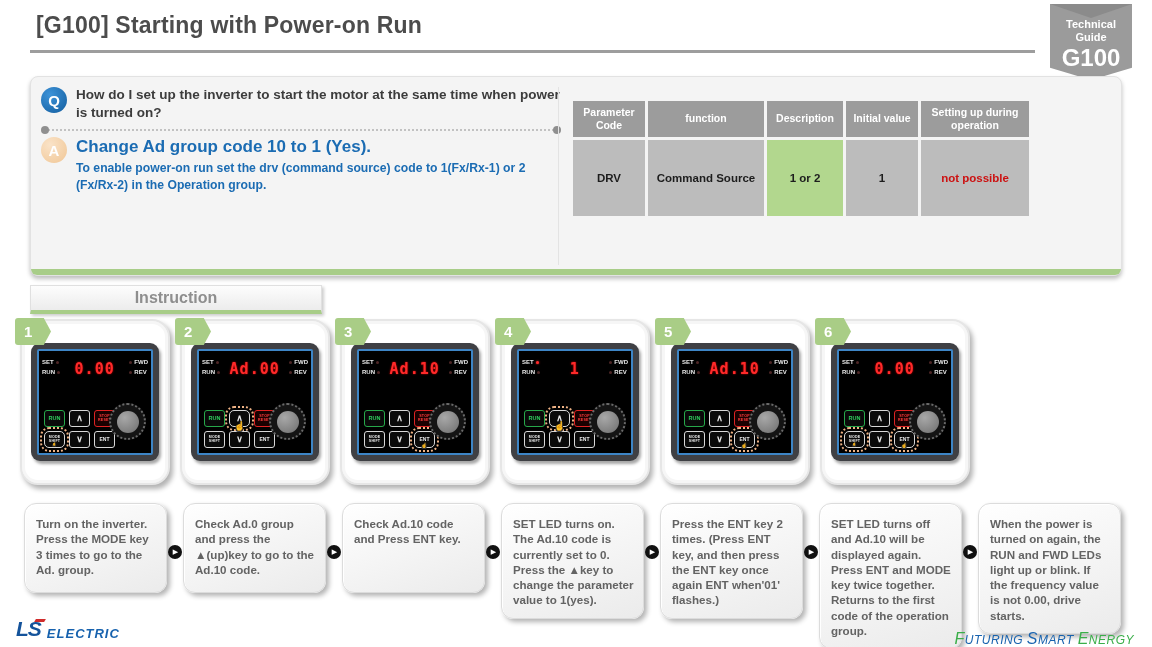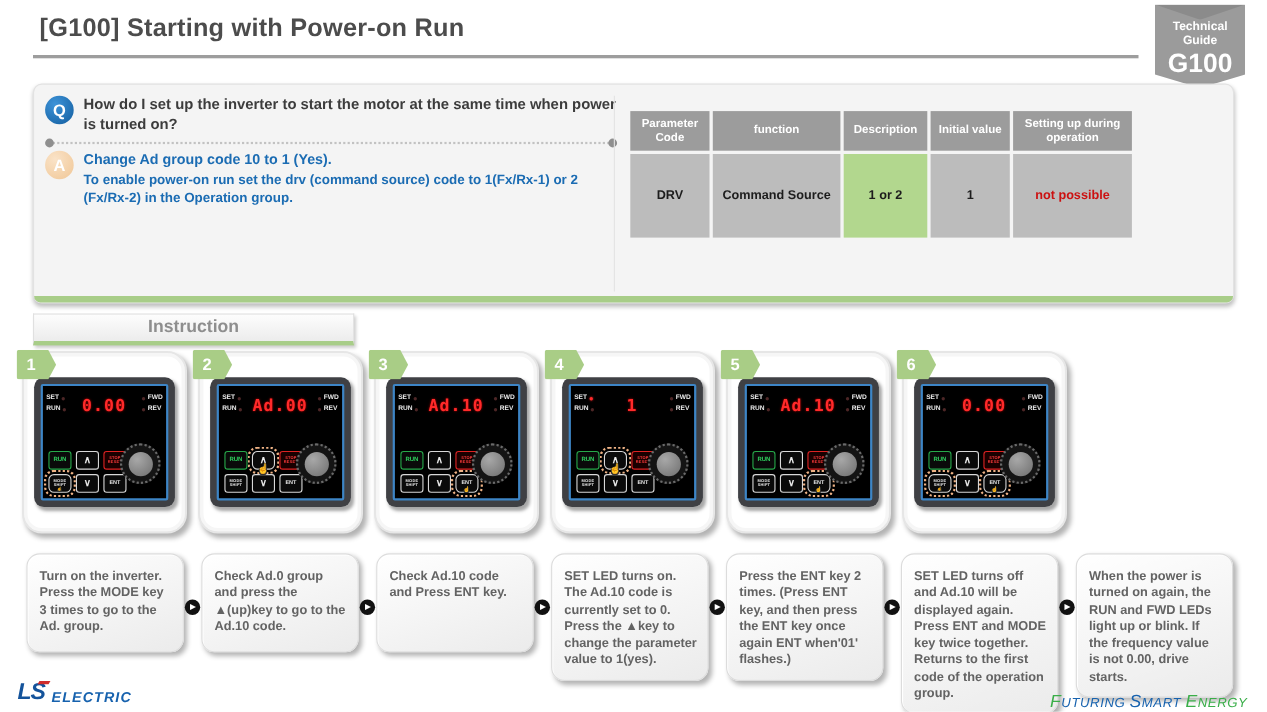--- a/index.html
+++ b/index.html
@@ -26,21 +26,21 @@
   .q-badge { flex:0 0 26px; width:26px; height:26px; border-radius:50%; background:radial-gradient(circle at 35% 30%,#3d93d8,#135d9e);
              color:#fff; font-weight:bold; font-size:15px; display:flex; align-items:center; justify-content:center; margin-top:2px; }
   .q-text { font-size:13.5px; font-weight:bold; color:#3c3c3c; line-height:1.35; padding-top:1px; }
   .dot-line { position:relative; margin:7px 4px 6px 4px; border-top:2px dotted #c2c2c2; }
   .dot-line::before,.dot-line::after { content:""; position:absolute; top:-5px; width:8px; height:8px; border-radius:50%; background:#8f8f8f; }
   .dot-line::before { left:-4px; } .dot-line::after { right:-4px; }
   .a-row { display:flex; gap:9px; align-items:flex-start; }
   .a-badge { flex:0 0 26px; width:26px; height:26px; border-radius:50%; background:radial-gradient(circle at 35% 30%,#fae3c8,#f0c695);
              color:#fff; font-weight:bold; font-size:15px; display:flex; align-items:center; justify-content:center; }
   .a-content { width:482px; }
-  .a-title { font-size:13px; font-weight:bold; color:#1b6cb3; margin-bottom:3px; }
+  .a-title { font-size:17px; font-weight:bold; color:#1b6cb3; margin-bottom:3px; }
   .a-body { font-size:12.2px; color:#3a3a3a; line-height:1.32; }
   .a-highlight { font-size:12.2px; font-weight:bold; color:#1b6cb3; line-height:1.32; }
   .a-caution { font-size:12.2px; color:#d43a33; line-height:1.32; margin-top:12px; }
 
   
   .ptable { position:absolute; left:539px; top:21px; border-collapse:separate; border-spacing:3px; }
   .ptable th { background:#9c9c9c; color:#fff; font-size:10.5px; font-weight:bold; padding:3px 4px; line-height:1.25; }
   .ptable td { background:#bcbcbc; color:#1d1d1d; font-size:11.5px; font-weight:bold; text-align:center; line-height:1.25; padding:2px; }
   .ptable td.green { background:#b2d78e; }
   .ptable td.red { color:#cc1111; }

